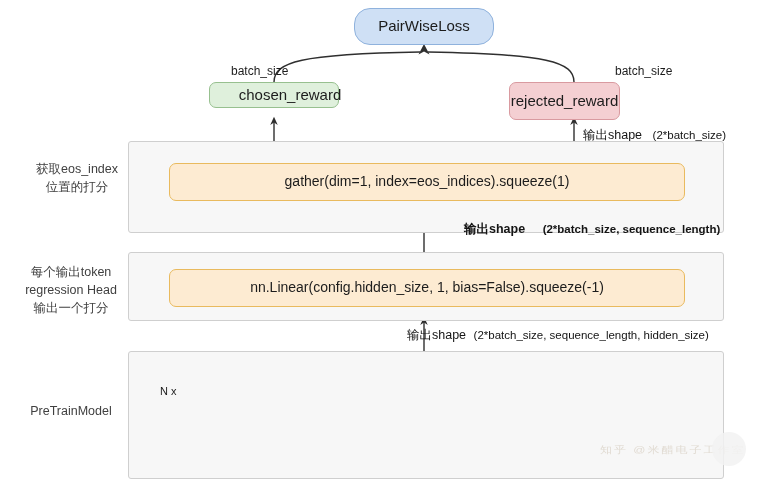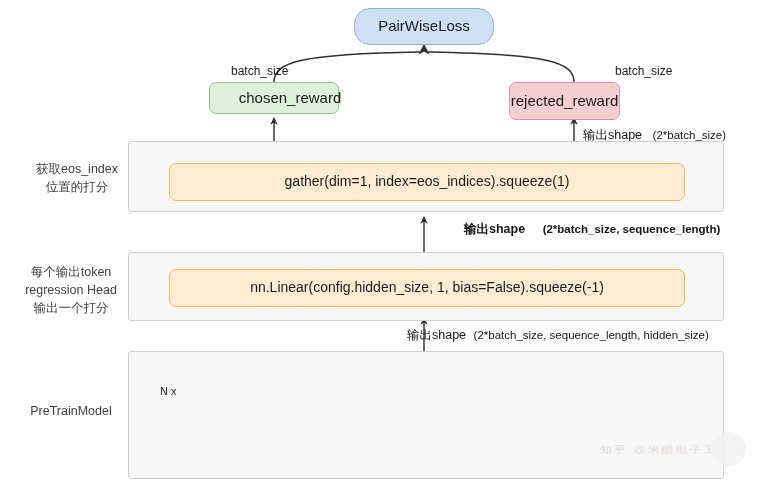--- a/index.html
+++ b/index.html
@@ -144,41 +144,41 @@
 
     <line x1="296" y1="412" x2="296" y2="398" stroke="#a6a6a6" stroke-width="1.3" marker-end="url(#arrowhead-lite)"></line>
   </svg>
 
   <div class="abs node node-loss" style="left:354px; top:8px; width:140px; height:37px;">
     <span>PairWiseLoss</span>
   </div>
 
   <div class="abs lbl" style="left:199px; top:64px;">batch_size</div>
 
-  <div class="abs node node-chosen" style="left:209px; top:82px; width:130px; height:32px;padding-left:32px;">
+  <div class="abs node node-chosen" style="left:209px; top:82px; width:130px; height:26px;padding-left:32px;">
     <span>chosen_reward</span>
   </div>
 
   <div class="abs lbl" style="left:583px; top:64px;">batch_size</div>
 
   <div class="abs node node-rejected" style="left:509px; top:82px; width:111px; height:38px;">
     <span>rejected_reward</span>
   </div>
 
   <div class="abs lbl-shape" style="left:583px; top:127px;">
     <span>输出shape</span>
     <span class="dim" style="margin-left:7px;">(2*batch_size)</span>
   </div>
 
   <div class="abs lbl-side" style="left:18px; top:160px; width:118px;">
     <div>获取eos_index</div>
     <div>位置的打分</div>
   </div>
 
-  <div class="abs panel" style="left:128px; top:141px; width:596px; height:71px;">
+  <div class="abs panel" style="left:128px; top:141px; width:596px; height:92px;">
     <div class="abs node node-op" style="left:40px; top:21px; width:516px; height:38px;">
       <span>gather(dim=1, index=eos_indices).squeeze(1)</span>
     </div>
   </div>
 
   <div class="abs lbl-shape" style="left:464px; top:221px;font-weight:bold;">
     <span>输出shape</span>
     <span class="dim" style="margin-left:14px;">(2*batch_size, sequence_length)</span>
   </div>
 

